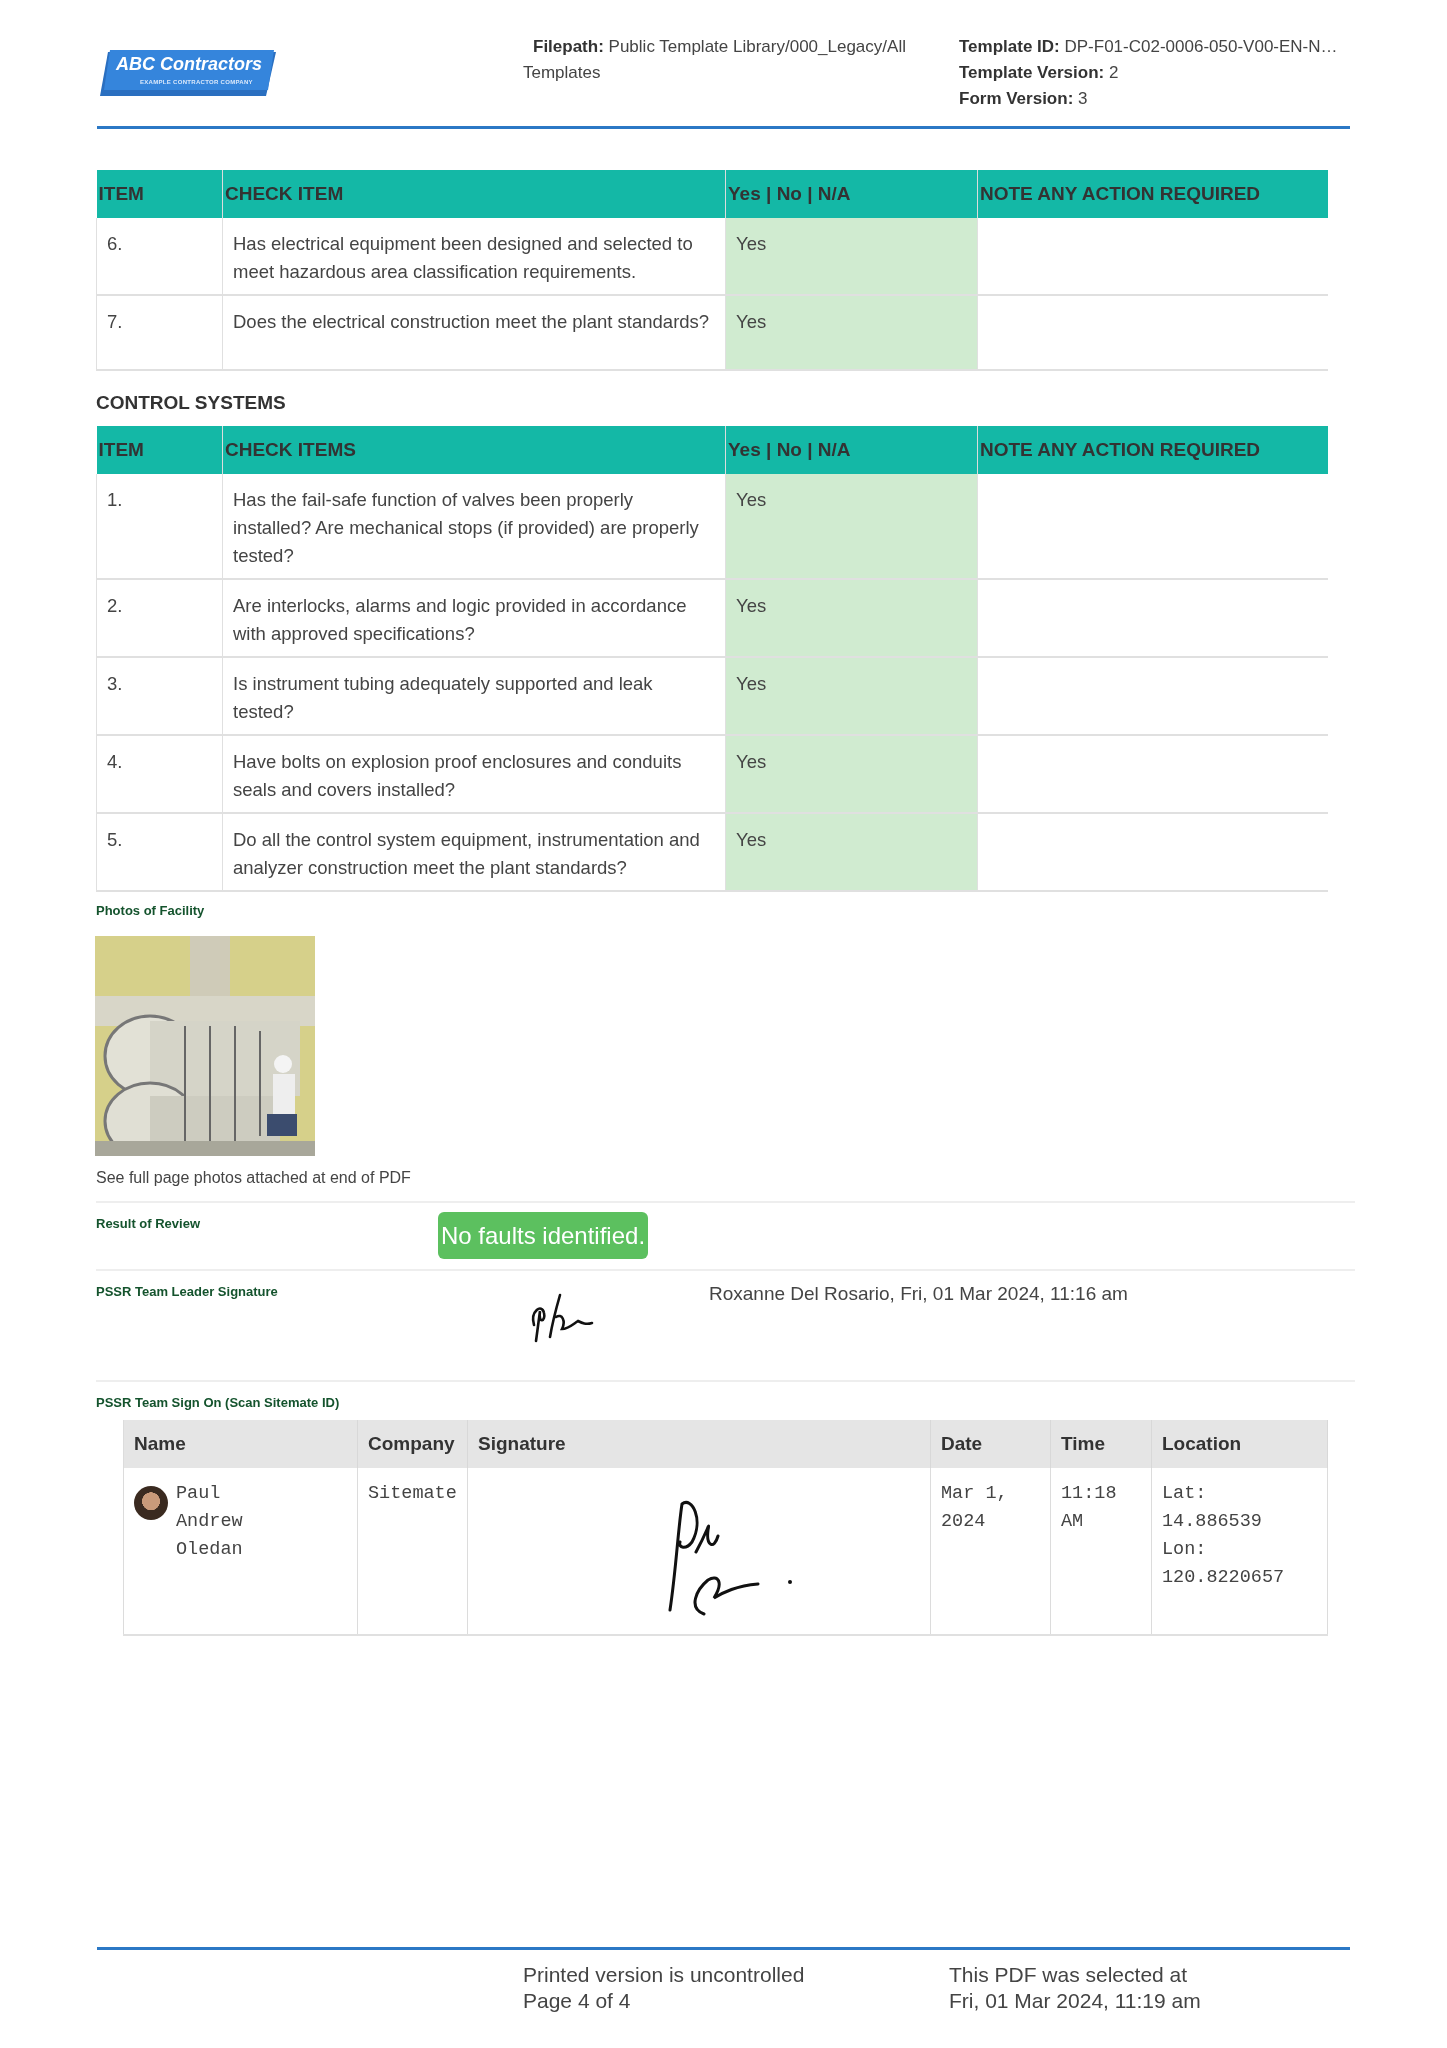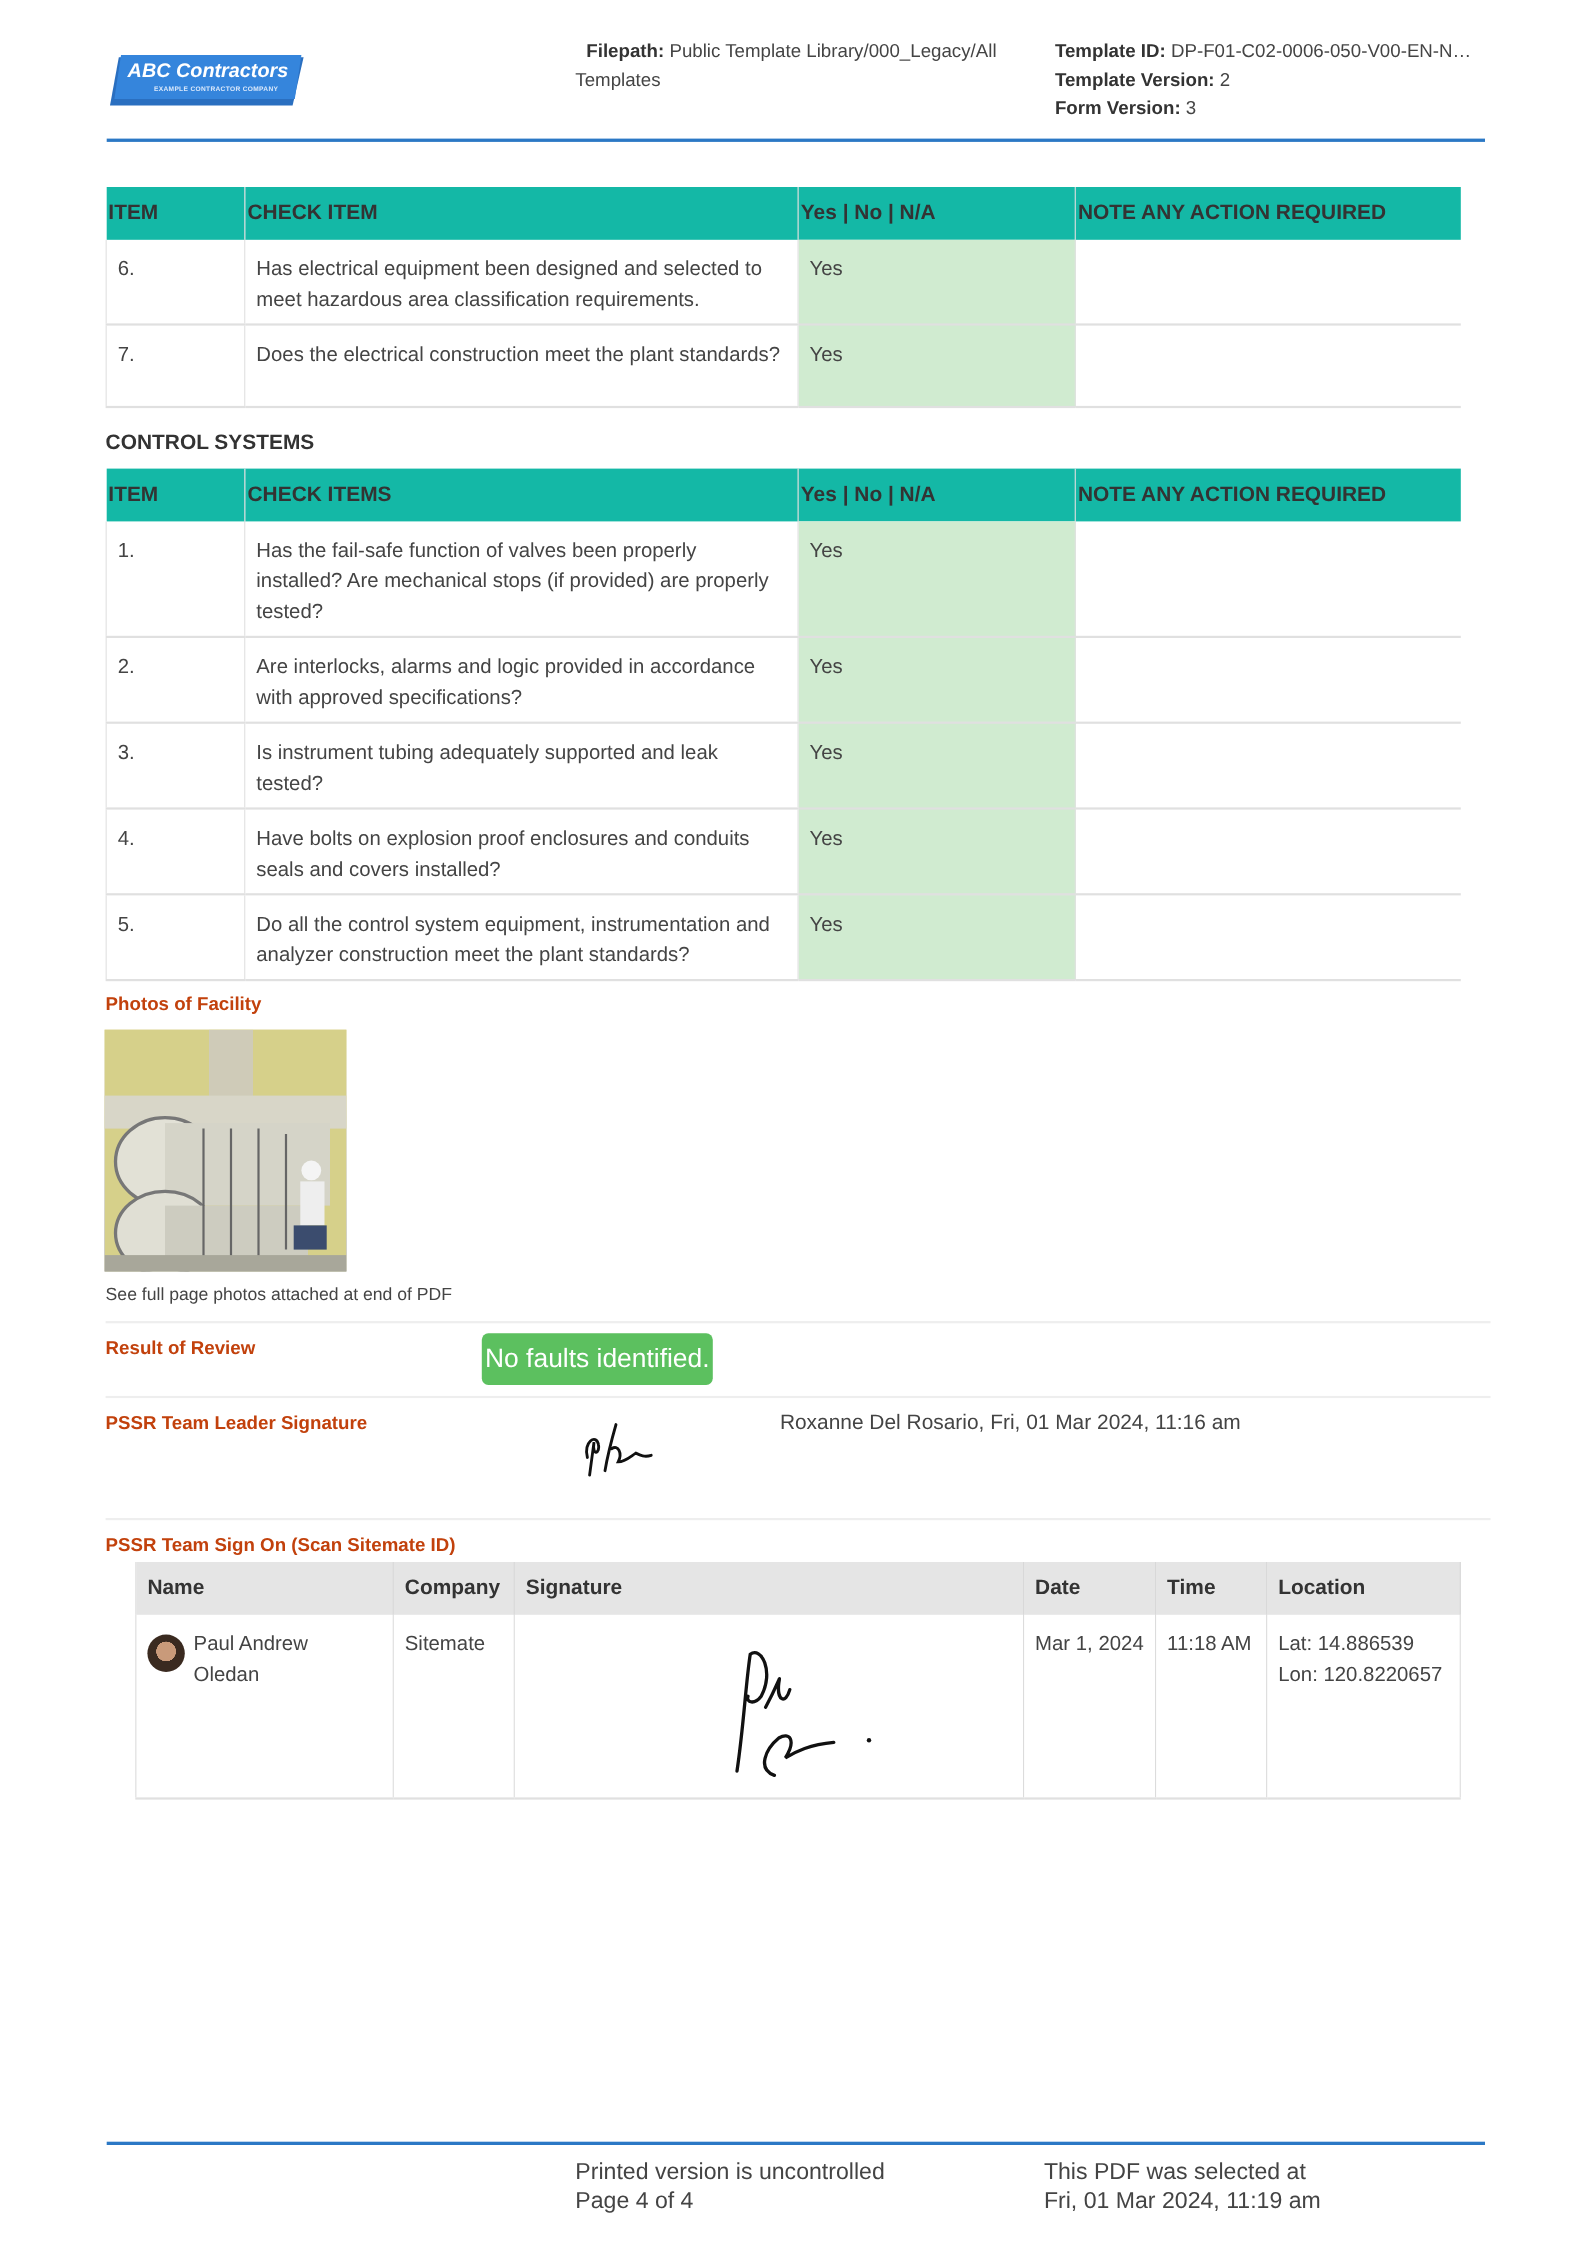--- a/index.html
+++ b/index.html
@@ -14,30 +14,30 @@
   table.chk th { background:#14b8a6; text-align:left; font-weight:bold; font-size:19px; color:#333;
                  padding:0 0 0 2px; height:48px; border-right:1px solid #dcdcdc; }
   table.chk td { vertical-align:top; font-size:18.5px; line-height:28px; color:#444;
                  border-bottom:2px solid #e0e0e0; border-right:1px solid #e0e0e0; padding:12px 10px 8px 10px; }
   table.chk td:first-child { border-left:1px solid #e0e0e0; }
   table.chk td.ans { background:#d0ebd0; }
   table.chk th:last-child, table.chk td:last-child { border-right:none; }
 
   .section-title { position:absolute; left:96px; font-size:19px; font-weight:bold; color:#333; }
   .sep { position:absolute; left:96px; width:1259px; height:2px; background:#eeeeee; }
-  .label { position:absolute; left:96px; font-size:17px; font-weight:bold; color:#c2410c; }
+  .label { position:absolute; left:96px; font-size:13px; font-weight:bold; color:#14532d; }
 
   .badge { position:absolute; left:438px; top:1212px; width:210px; height:47px; background:#5cc05f;
            border-radius:6px; color:#fff; font-size:24px; display:flex; align-items:center; justify-content:center; }
 
   table.sign { position:absolute; left:123px; top:1420px; border-collapse:collapse; table-layout:fixed; }
   table.sign th { background:#e5e5e5; text-align:left; font-size:19px; font-weight:bold; color:#333;
                   height:48px; padding:0 10px; border-right:1px solid #d8d8d8; }
   table.sign td { vertical-align:top; font-size:18.5px; line-height:28px; color:#444; padding:12px 10px;
-                  height:142px; border-right:1px solid #dcdcdc; border-bottom:2px solid #e0e0e0; }
+                  height:142px; border-right:1px solid #dcdcdc; border-bottom:2px solid #e0e0e0;font-family:Liberation Mono, monospace; }
   table.sign td:first-child, table.sign th:first-child { border-left:1px solid #dcdcdc; }
   .avatar { width:34px; height:34px; border-radius:50%; display:inline-block; vertical-align:top;
             background:radial-gradient(circle at 50% 45%, #c99a7a 0 35%, #3a2a20 36% 100%); margin:6px 8px 0 0; }
   .name-wrap { display:flex; }
 
   .footer-text { position:absolute; font-size:21px; line-height:26px; color:#444; }
 </style>
 </head>
 <body>
 

